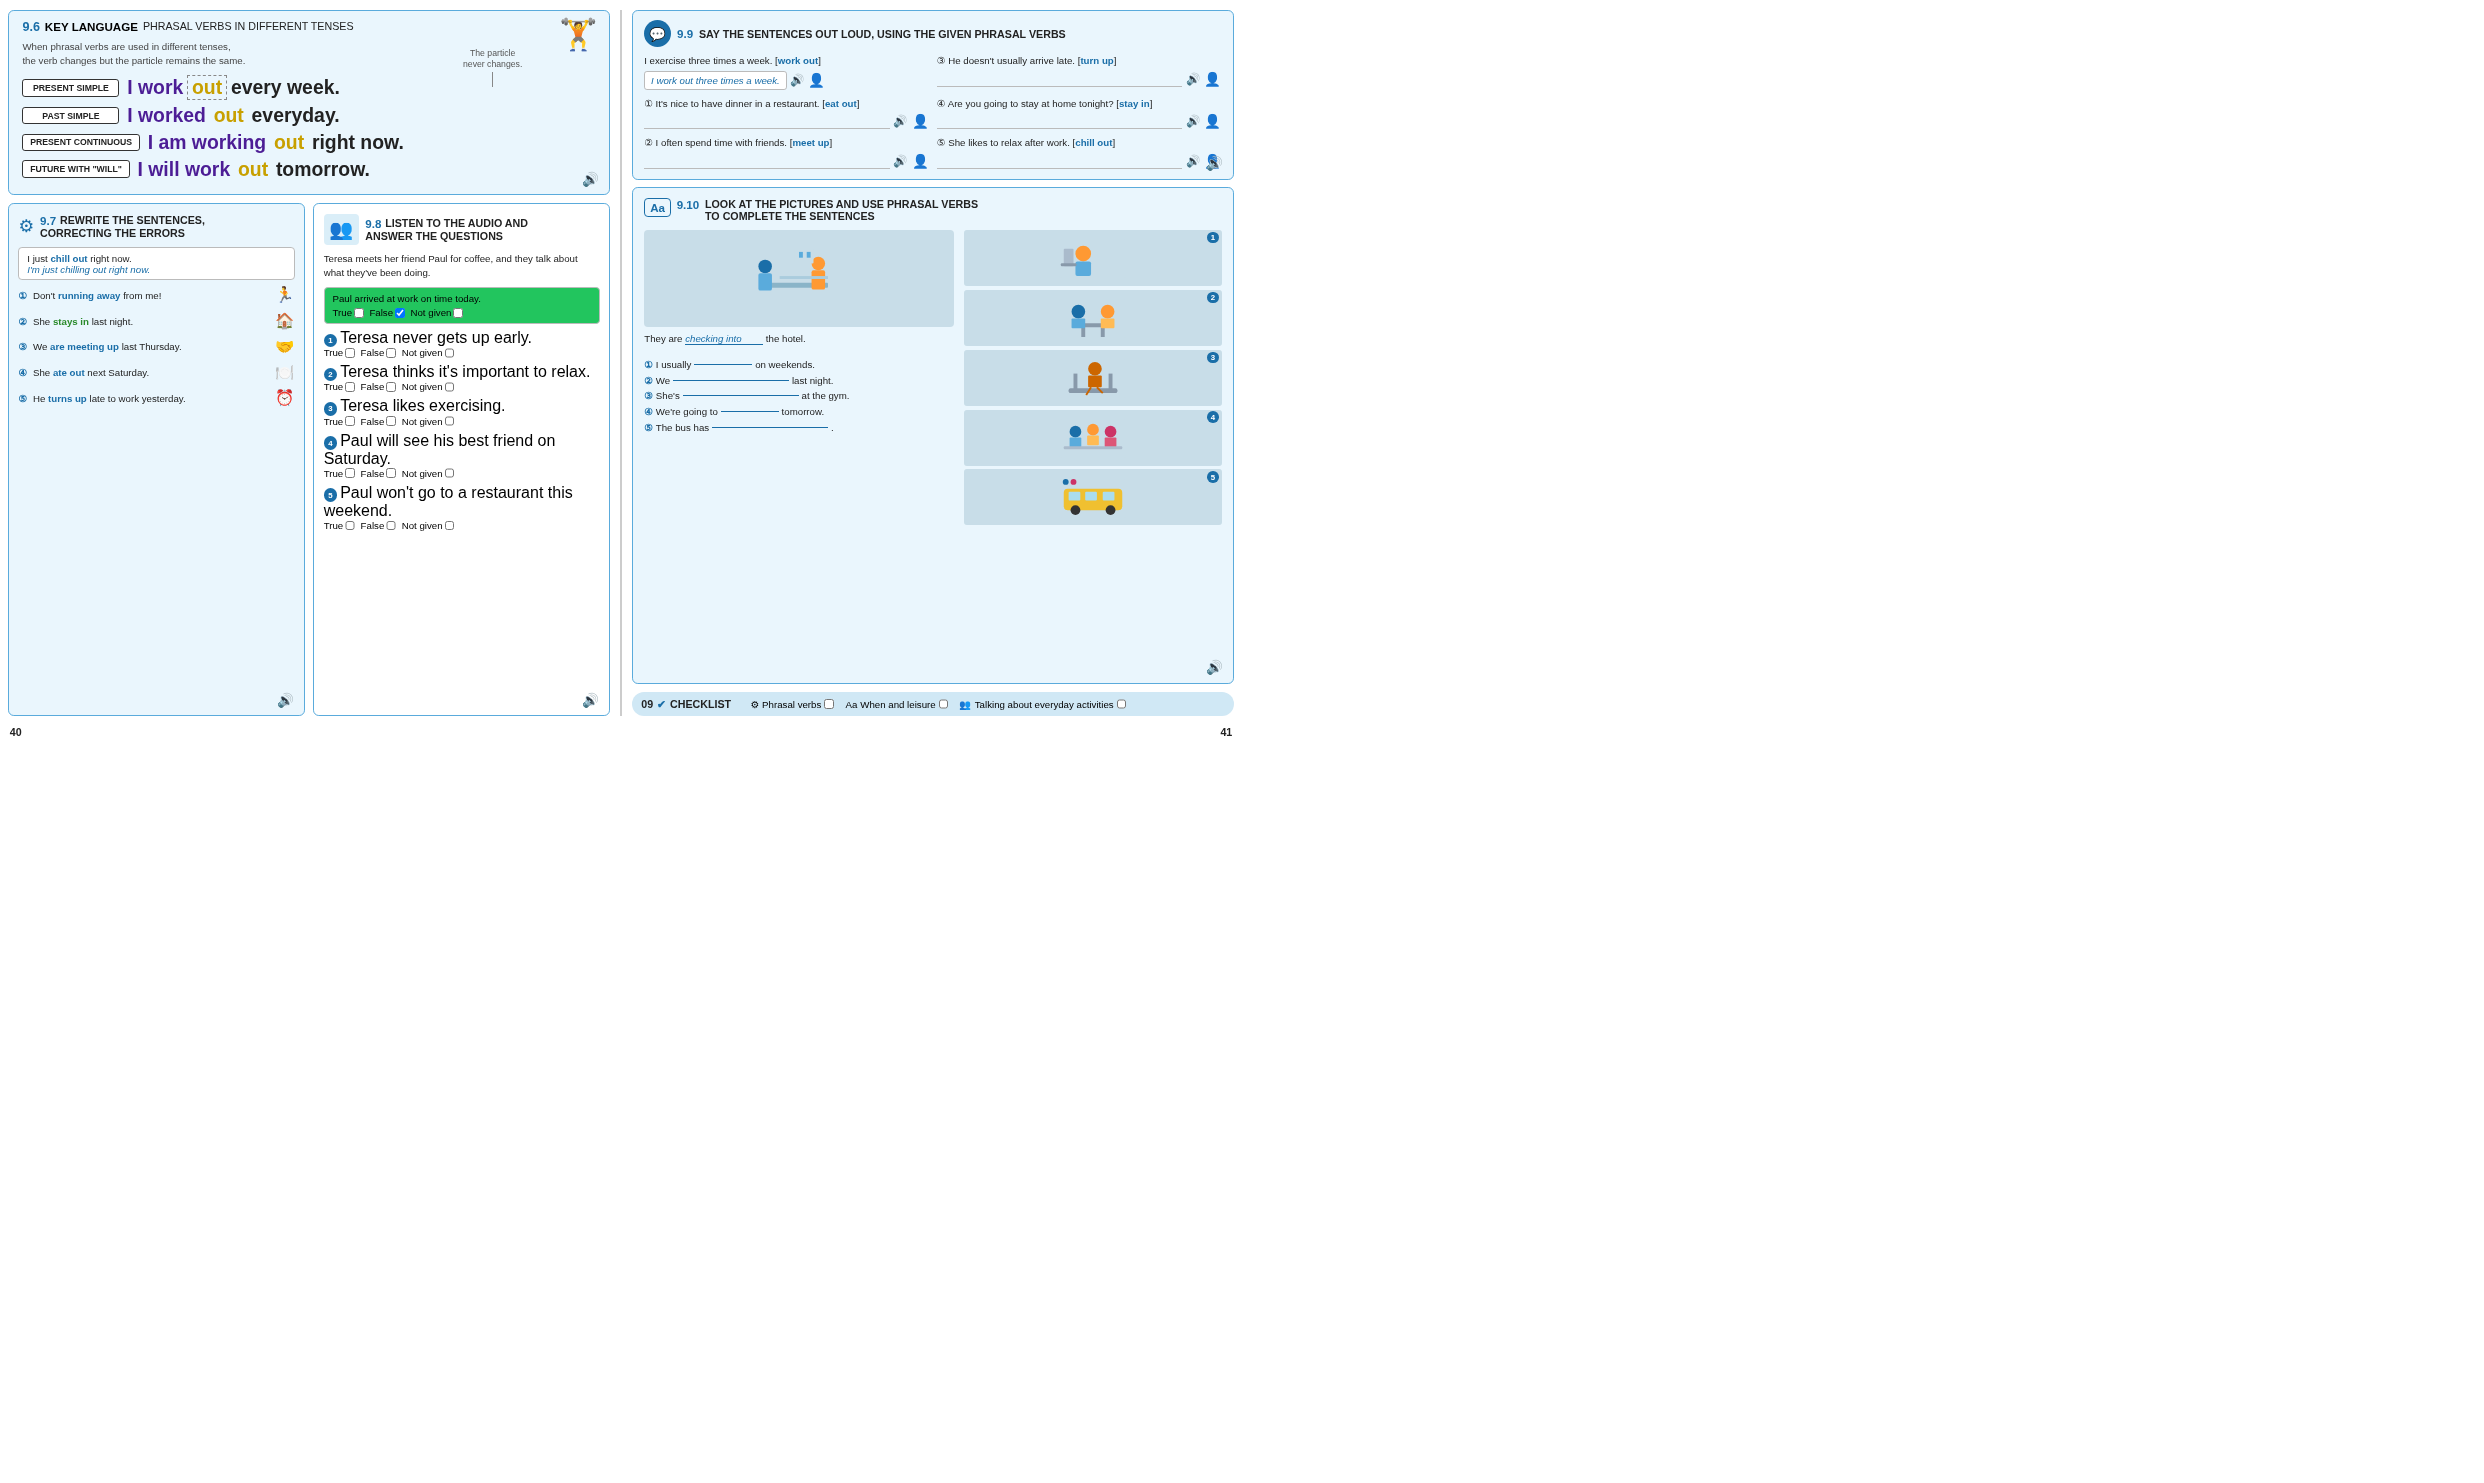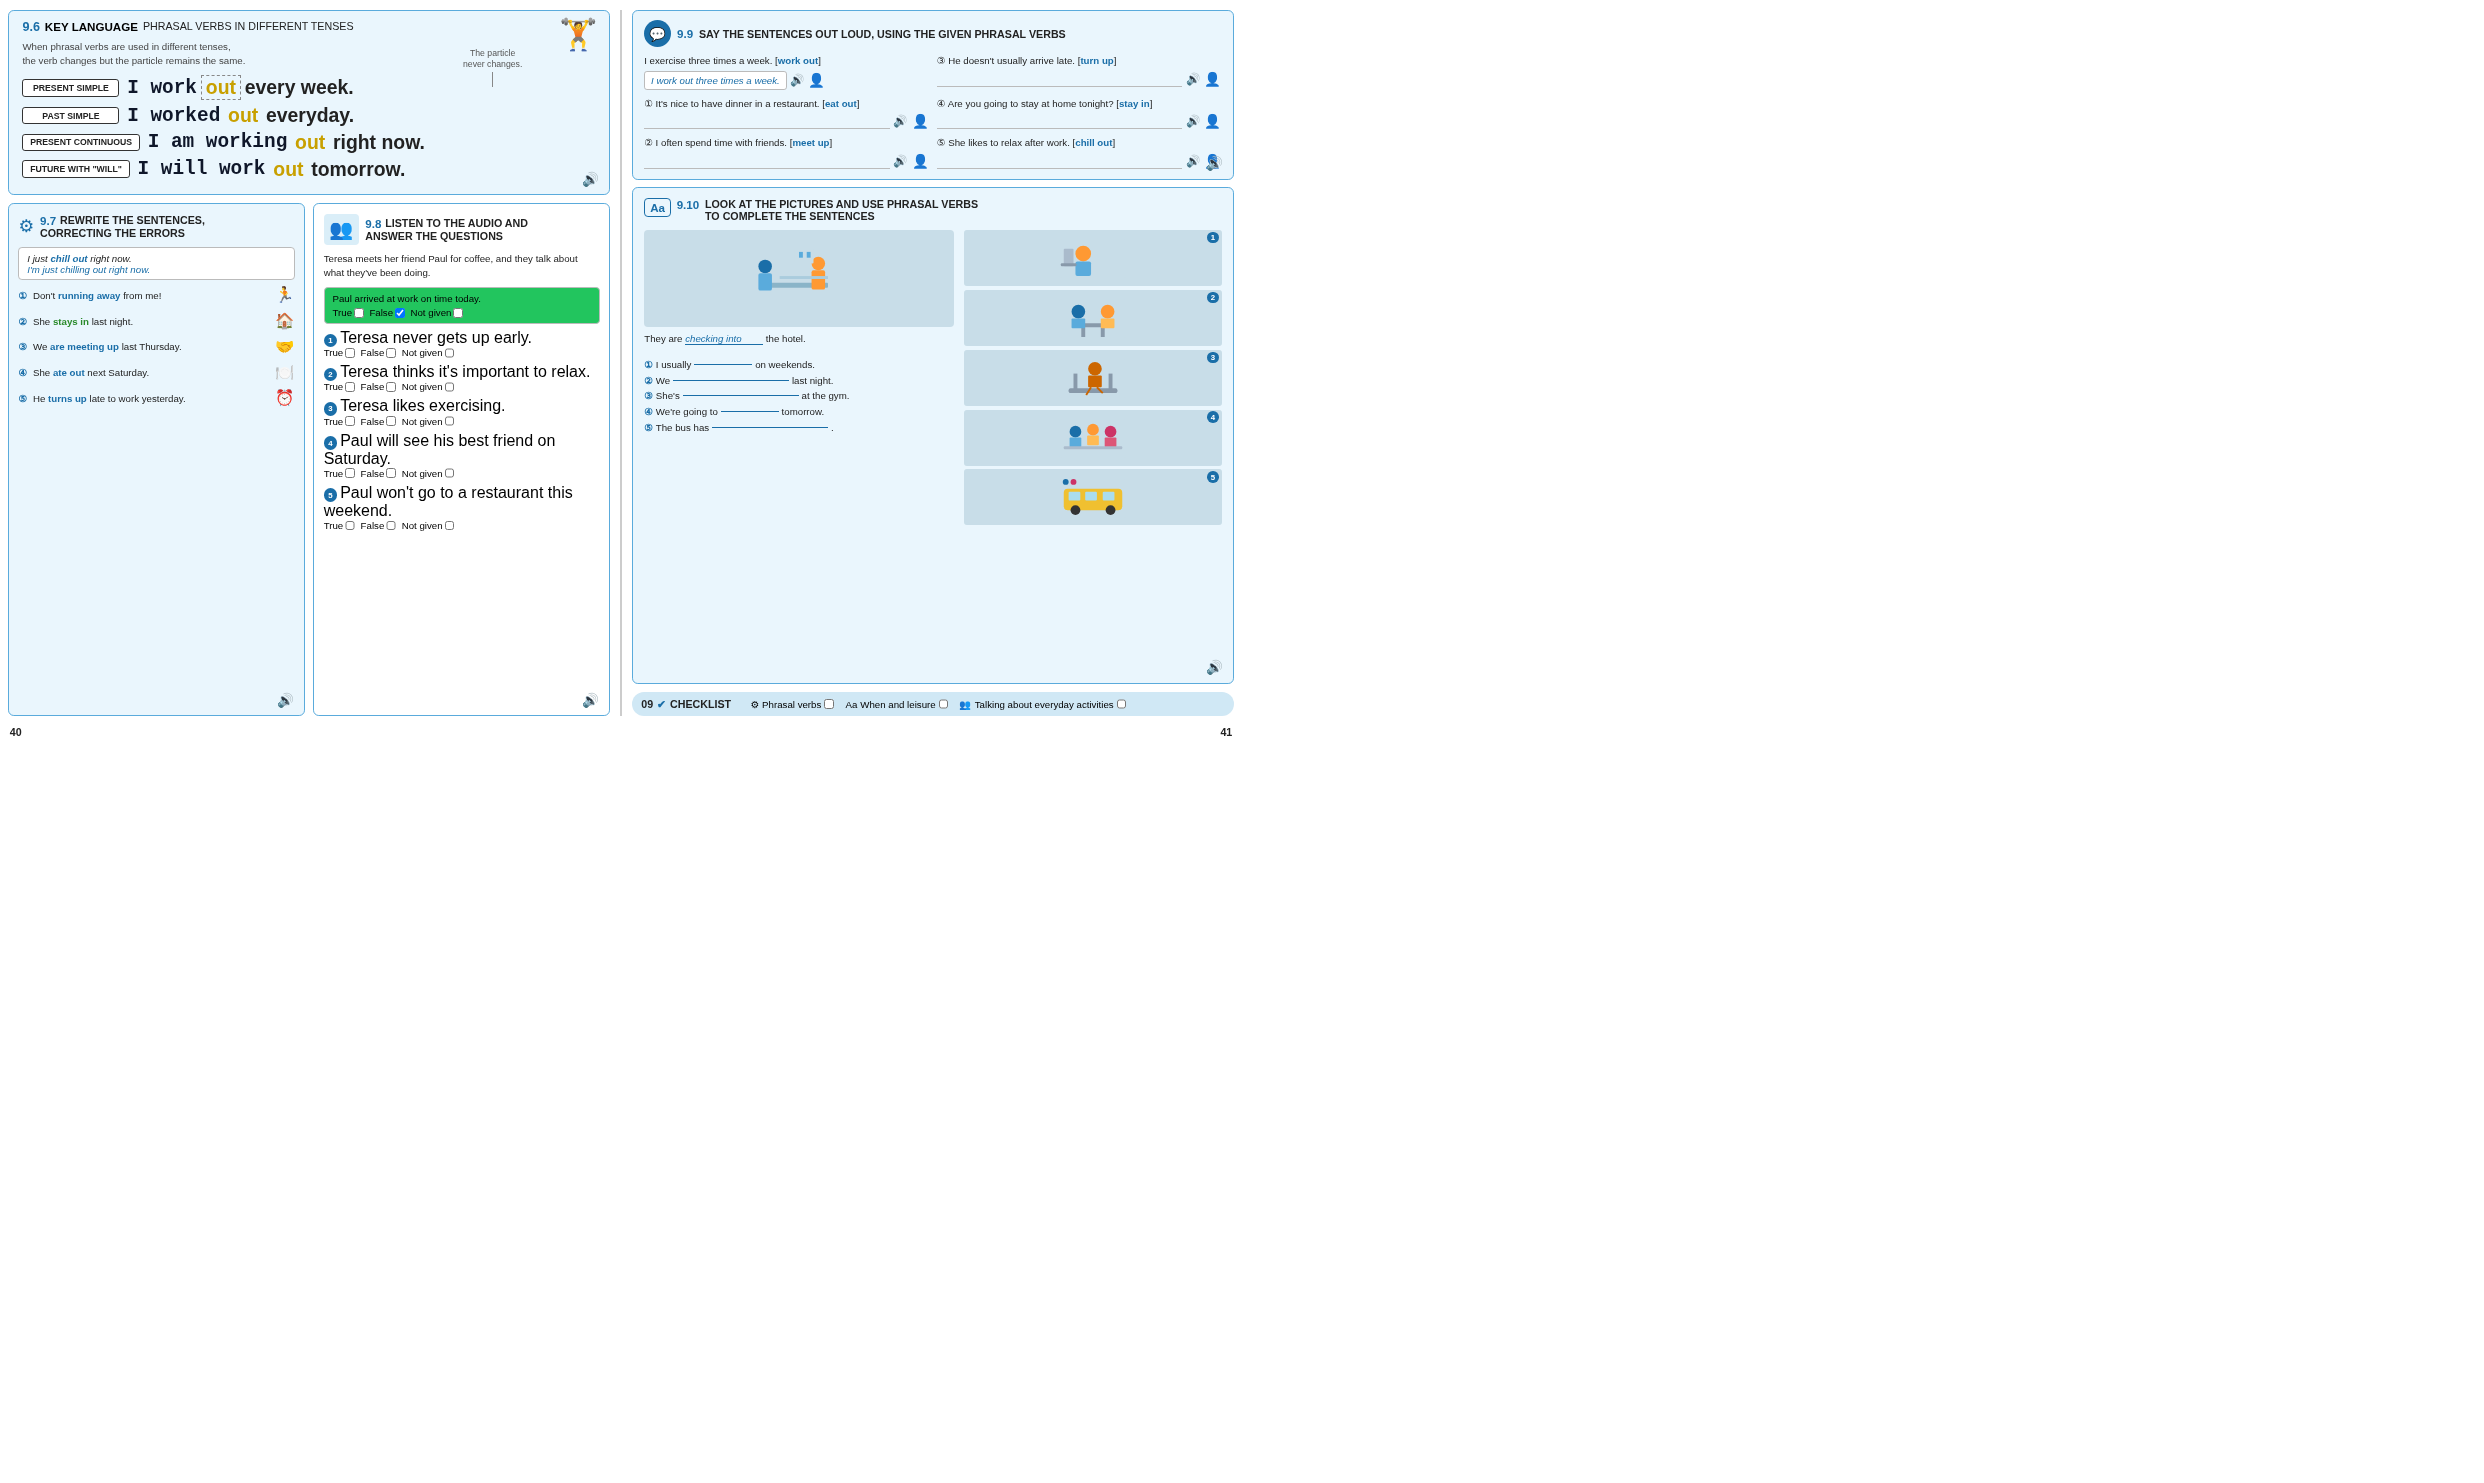--- a/index.html
+++ b/index.html
@@ -103,21 +103,21 @@
     }
     .kl-sentence {
       font-size: 19.4px;
       color: #1a3a5c;
       font-weight: bold;
       flex: 1;
       display: flex;
       align-items: center;
       gap: 3.9px;
     }
-    .kl-sentence .verb { color: #0f172a; font-family: Liberation Mono, monospace; }
+    .kl-sentence .verb { color: #4c1d95; }
     .kl-sentence .particle {
       color: #c8a000;
       border: 1.5px dashed #888;
       padding: 0 3.9px;
       font-size: 19.4px;
     }
     .kl-sentence .particle.solid {
       border: none;
       color: #c8a000;
     }
@@ -181,21 +181,21 @@
 
     
     .correction-box {
       border: 1px solid #bbb;
       border-radius: 3.9px;
       padding: 4.9px 7.8px;
       background: #fff;
       font-size: 9.7px;
       margin-bottom: 5.8px;
     }
-    .correction-box .wrong { color: #222; font-style: italic; }
+    .correction-box .wrong { color: #222; }
     .correction-box .correct { color: #1a6ea8; font-style: italic; font-size: 9.7px; }
     .highlight-blue { color: #1a6ea8; font-weight: bold; }
     .highlight-green { color: #2a8a2a; font-weight: bold; }
 
     .exercise-item {
       display: flex;
       align-items: center;
       gap: 5.8px;
       margin-bottom: 7.8px;
       font-size: 9.7px;

